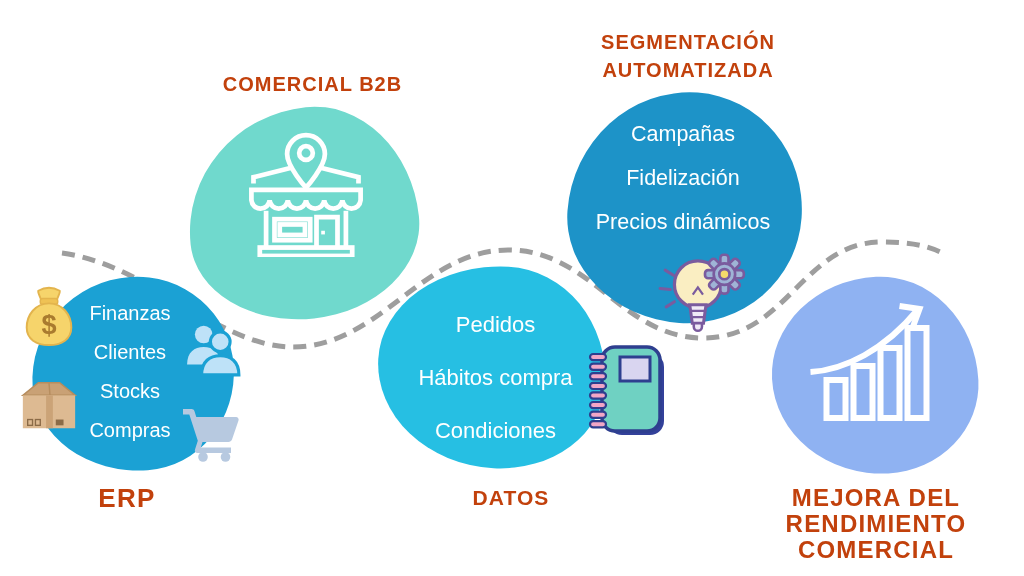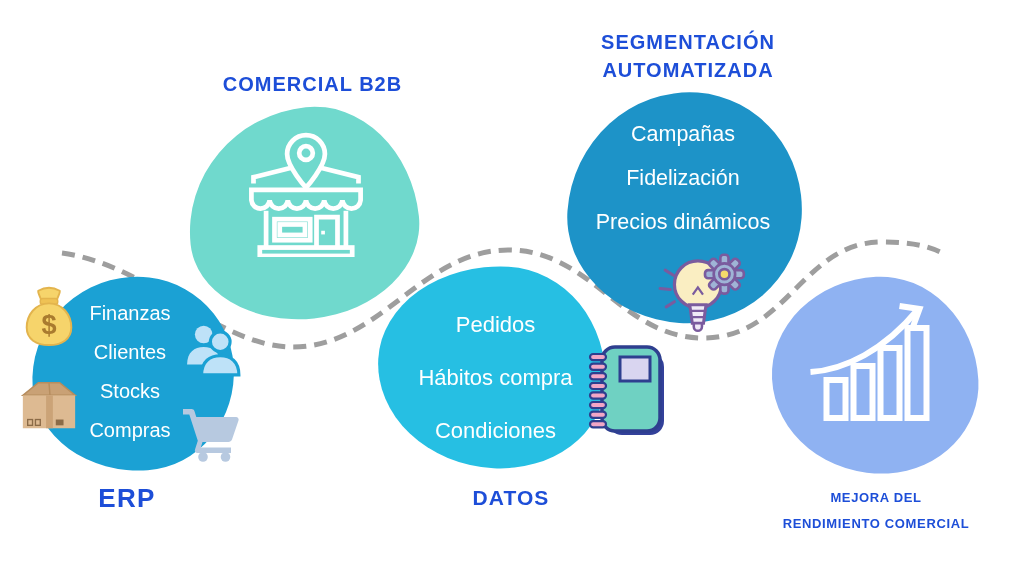--- a/index.html
+++ b/index.html
@@ -3,21 +3,21 @@
 <meta charset="utf-8">
 <style>
   html,body{margin:0;padding:0;background:#fff;}
   .stage{
     position:relative;width:1024px;height:576px;background:#ffffff;
     font-family:"Liberation Sans",sans-serif;overflow:hidden;
   }
   .layer{position:absolute;left:0;top:0;width:100%;height:100%;}
   .blob{position:absolute;}
   .hdr{
-    position:absolute;color:#1d4ed8;font-weight:800;text-align:center;
+    position:absolute;color:#c2410c;font-weight:800;text-align:center;
     letter-spacing:.05em;line-height:28px;
   }
   .items{
     position:absolute;color:#ffffff;text-align:center;font-weight:400;
   }
   .items div{white-space:nowrap;}
   .icon{position:absolute;}
   .icon svg{display:block;width:100%;height:100%;}
 </style>
 </head>
@@ -50,21 +50,21 @@
 
   <div class="hdr" style="left:572px;top:28px;width:232px;font-size:20px;">
     <div>SEGMENTACIÓN</div>
     <div>AUTOMATIZADA</div>
   </div>
 
   <div class="hdr" style="left:72px;top:484px;width:110px;font-size:26px;">ERP</div>
 
   <div class="hdr" style="left:436px;top:484px;width:150px;font-size:21px;">DATOS</div>
 
-  <div class="hdr" style="left:728px;top:485px;width:296px;font-size:13px;line-height:26px;">
+  <div class="hdr" style="left:728px;top:485px;width:296px;font-size:24px;line-height:26px;">
     <div>MEJORA DEL</div>
     <div>RENDIMIENTO COMERCIAL</div>
   </div>
 
   <div class="items" style="left:40px;top:294px;width:180px;font-size:20px;line-height:39px;">
     <div>Finanzas</div>
     <div>Clientes</div>
     <div>Stocks</div>
     <div>Compras</div>
   </div>

